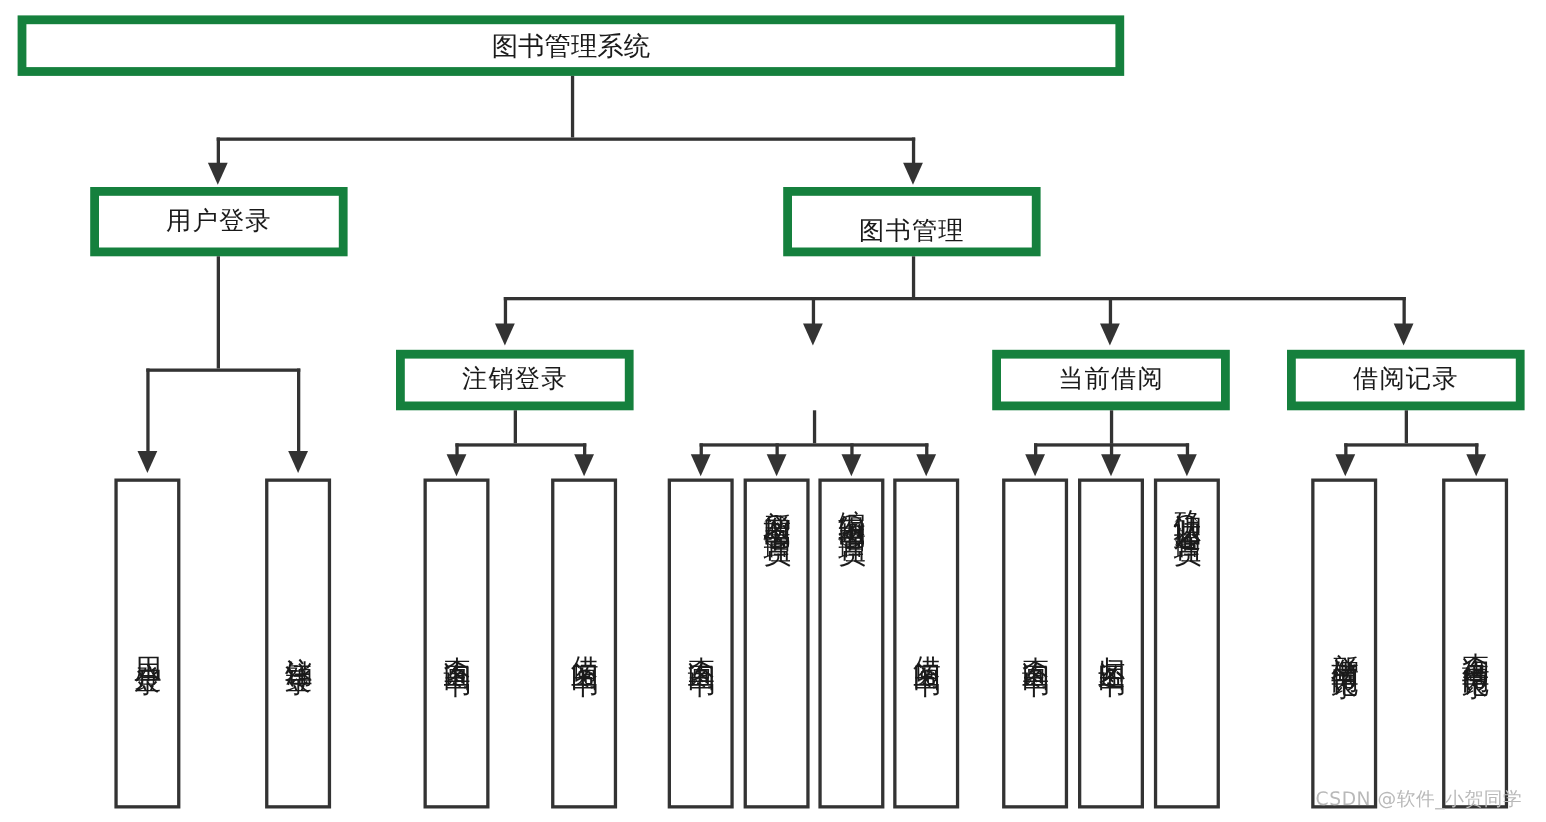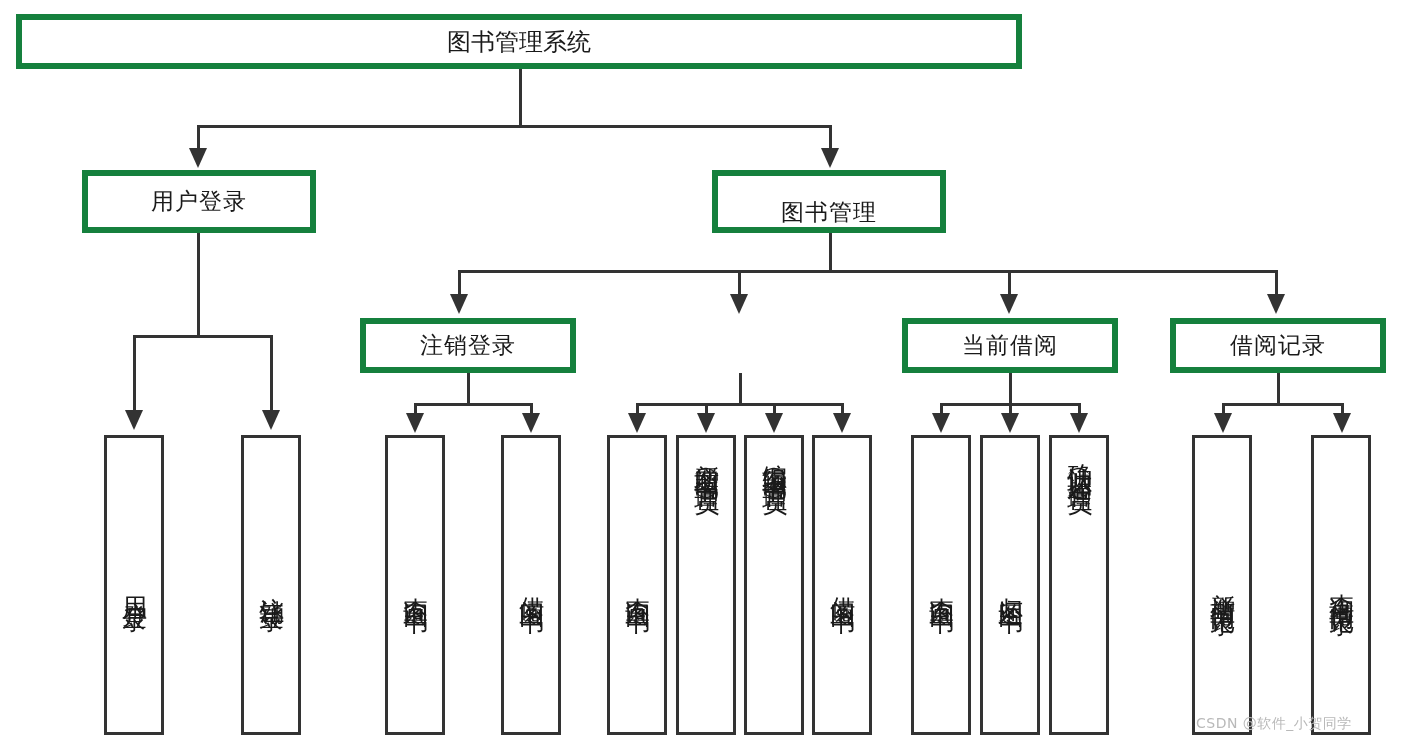--- a/index.html
+++ b/index.html
@@ -13,21 +13,21 @@
   #canvas {
     position: relative;
     width: 1405px;
     height: 747px;
     background: #ffffff;
     overflow: hidden;
   }
   .box {
     position: absolute;
     box-sizing: border-box;
-    border: 6px solid #15803d;
+    border: 8px solid #15803d;
     background: #ffffff;
     display: flex;
     align-items: center;
     justify-content: center;
     color: #1a1a1a;
   }
   .box.h-label {
     font-size: 23px;
     letter-spacing: 1px;
     line-height: 1.2;
@@ -71,21 +71,21 @@
   .arrow {
     position: absolute;
     width: 0;
     height: 0;
     border-left: 9px solid transparent;
     border-right: 9px solid transparent;
     border-top: 20px solid #333333;
   }
   .watermark {
     position: absolute;
-    font-size: 14px;
+    font-size: 17px;
     color: #b9b9b9;
     white-space: nowrap;
     letter-spacing: 0.5px;
   }
 </style>
 </head>
 <body>
 
 <div id="canvas">
 

